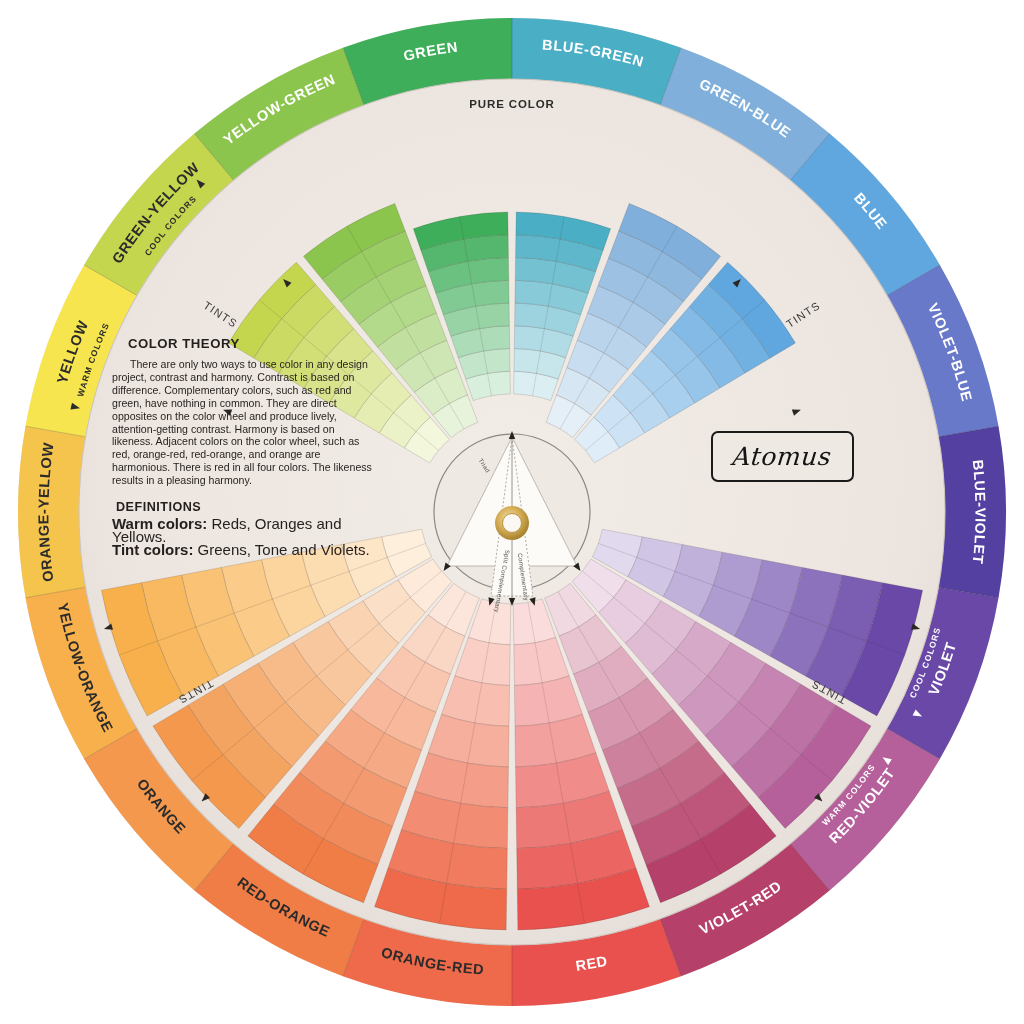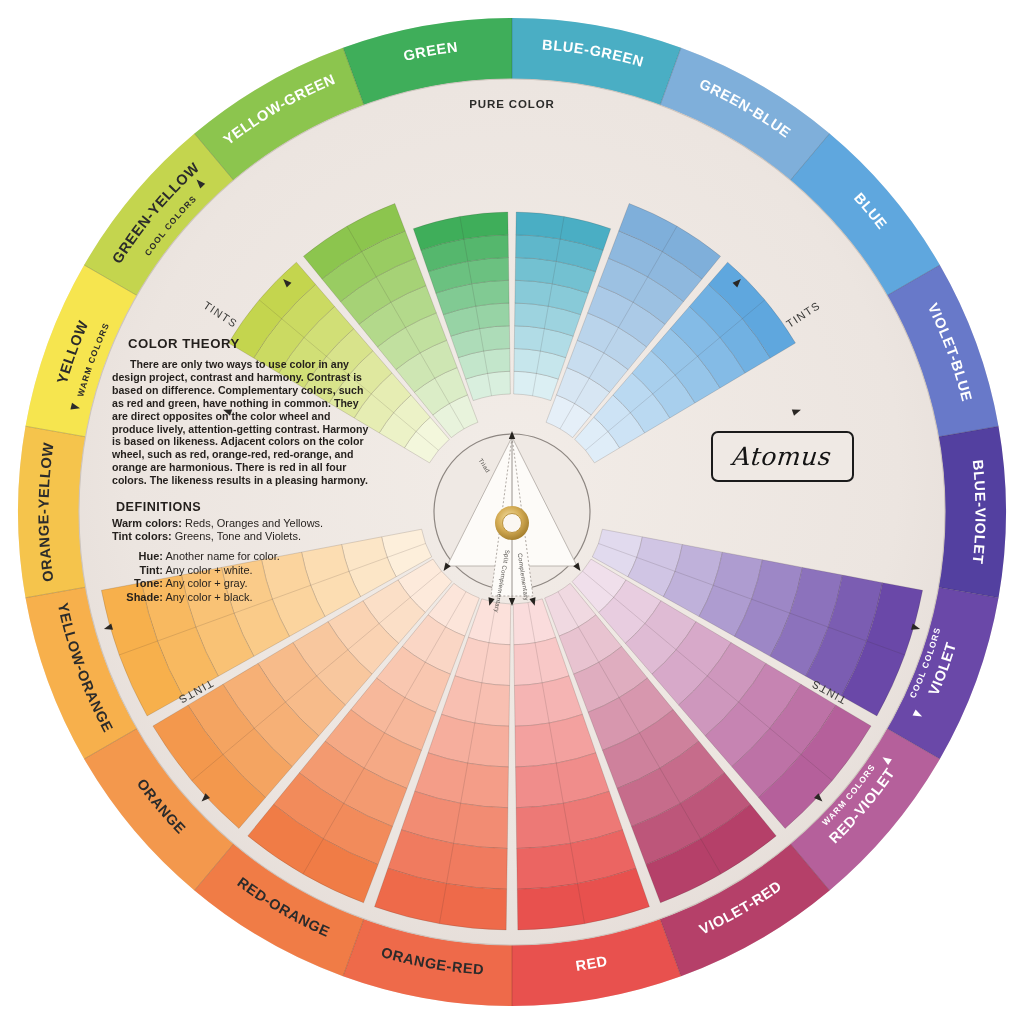--- a/index.html
+++ b/index.html
@@ -14,23 +14,23 @@
   .purelbl{font-size:11.5px;font-weight:bold;letter-spacing:0.9px;fill:#2c2c2a;}
   .hublbl{font-size:6.2px;letter-spacing:0.35px;fill:#55524e;}
 
   
   #panel{position:absolute;left:112px;top:336px;width:262px;
          color:#231f1c;}
   #panel h2{margin:0 0 7px 16px;font-size:13.2px;font-weight:bold;
             letter-spacing:0.5px;font-family:"Liberation Sans",sans-serif;}
   #panel h3{margin:13px 0 3px 4px;font-size:12.6px;font-weight:bold;
             letter-spacing:0.5px;}
-  #panel p{margin:0;font-size:10.6px;line-height:12.9px;text-align:left;font-weight:bold;}
+  #panel p{margin:0;font-size:10.6px;line-height:12.9px;text-align:left;}
   #panel p.body{text-indent:18px;}
-  .defline{font-size:11px;line-height:13.2px;}
+  .defline{font-size:15px;line-height:13.2px;}
   .defline b{font-weight:bold;}
   .defs2{margin-top:7px;padding-left:9px;}
   .defs2 .defline{line-height:13.4px;}
   .dterm{display:inline-block;text-align:right;}
 
   
   #brand{position:absolute;left:711px;top:431px;width:139px;height:47px;
          border:2.2px solid #1b1b1b;border-radius:7px;background:#efe9e4;
          display:flex;align-items:center;justify-content:center;}
   #brand span{font-family:"DejaVu Serif",serif;font-style:italic;
@@ -324,37 +324,19 @@
     <p class="body">There are only two ways to use color in any design project, contrast and harmony.  Contrast is based on difference.  Complementary colors, such as red and green, have nothing in common.  They are direct opposites on the color wheel and produce lively, attention-getting contrast.  Harmony is based on likeness.  Adjacent colors on the color wheel, such as red, orange-red, red-orange, and orange are harmonious.  There is red in all four colors.  The likeness results in a pleasing harmony.</p>
     <h3>DEFINITIONS</h3>
     <div class="defline">
       <b>Warm colors:</b>
       <span>Reds, Oranges and Yellows.</span>
     </div>
     <div class="defline">
       <b>Tint colors:</b>
       <span>Greens, Tone and Violets.</span>
     </div>
-    <div class="defs2">
-      <div class="defline">
-        <b class="dterm" style="width:42px">Hue:</b>
-        <span>Another name for color.</span>
-      </div>
-      <div class="defline">
-        <b class="dterm" style="width:42px">Tint:</b>
-        <span>Any color + white.</span>
-      </div>
-      <div class="defline">
-        <b class="dterm" style="width:42px">Tone:</b>
-        <span>Any color + gray.</span>
-      </div>
-      <div class="defline">
-        <b class="dterm" style="width:42px">Shade:</b>
-        <span>Any color + black.</span>
-      </div>
-    </div>
   </div>
 
   <div id="brand">
     <span>Atomus</span>
   </div>
 
 </div>
 
 </body></html>

